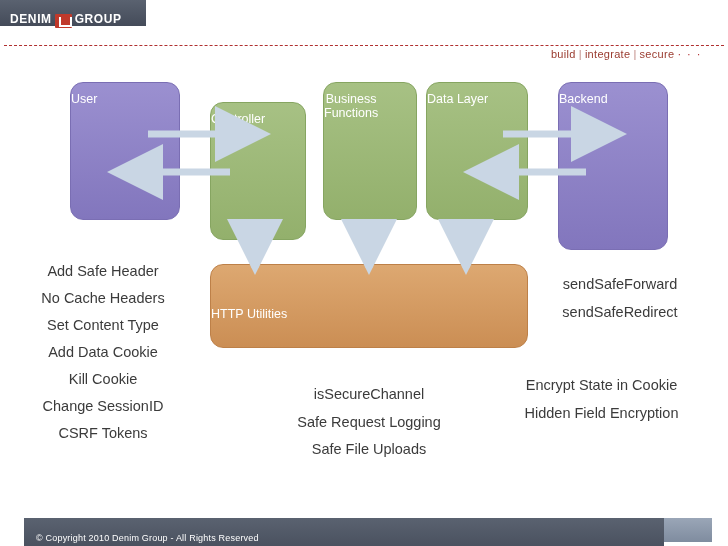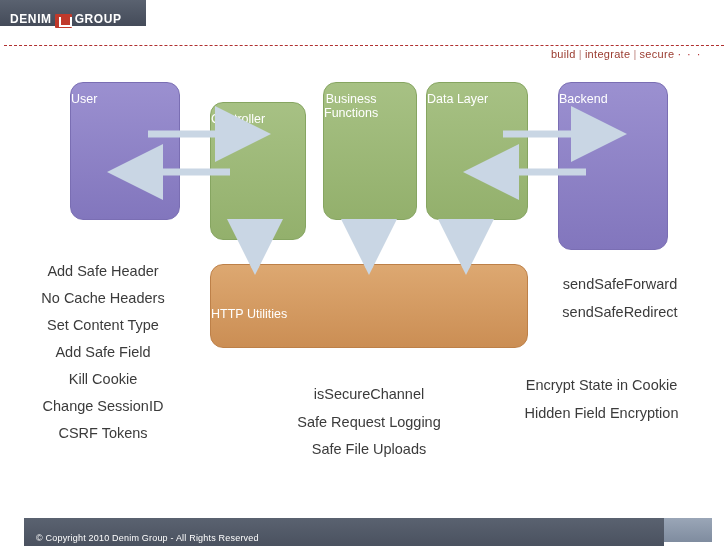--- a/index.html
+++ b/index.html
@@ -228,21 +228,21 @@
 
     <line x1="255" y1="226" x2="255" y2="268" stroke="#c9d6e4" stroke-width="7" marker-end="url(#ah-d)"></line>
     <line x1="369" y1="226" x2="369" y2="268" stroke="#c9d6e4" stroke-width="7" marker-end="url(#ah-d)"></line>
     <line x1="466" y1="226" x2="466" y2="268" stroke="#c9d6e4" stroke-width="7" marker-end="url(#ah-d)"></line>
   </svg>
 
   <div class="txt-list" id="list-left">
     <div>Add Safe Header</div>
     <div>No Cache Headers</div>
     <div>Set Content Type</div>
-    <div>Add Safe Field</div>
+    <div>Add Data Cookie</div>
     <div>Kill Cookie</div>
     <div>Change SessionID</div>
     <div>CSRF Tokens</div>
   </div>
 
   <div class="txt-list" id="list-center">
     <div>isSecureChannel</div>
     <div>Safe Request Logging</div>
     <div>Safe File Uploads</div>
   </div>

